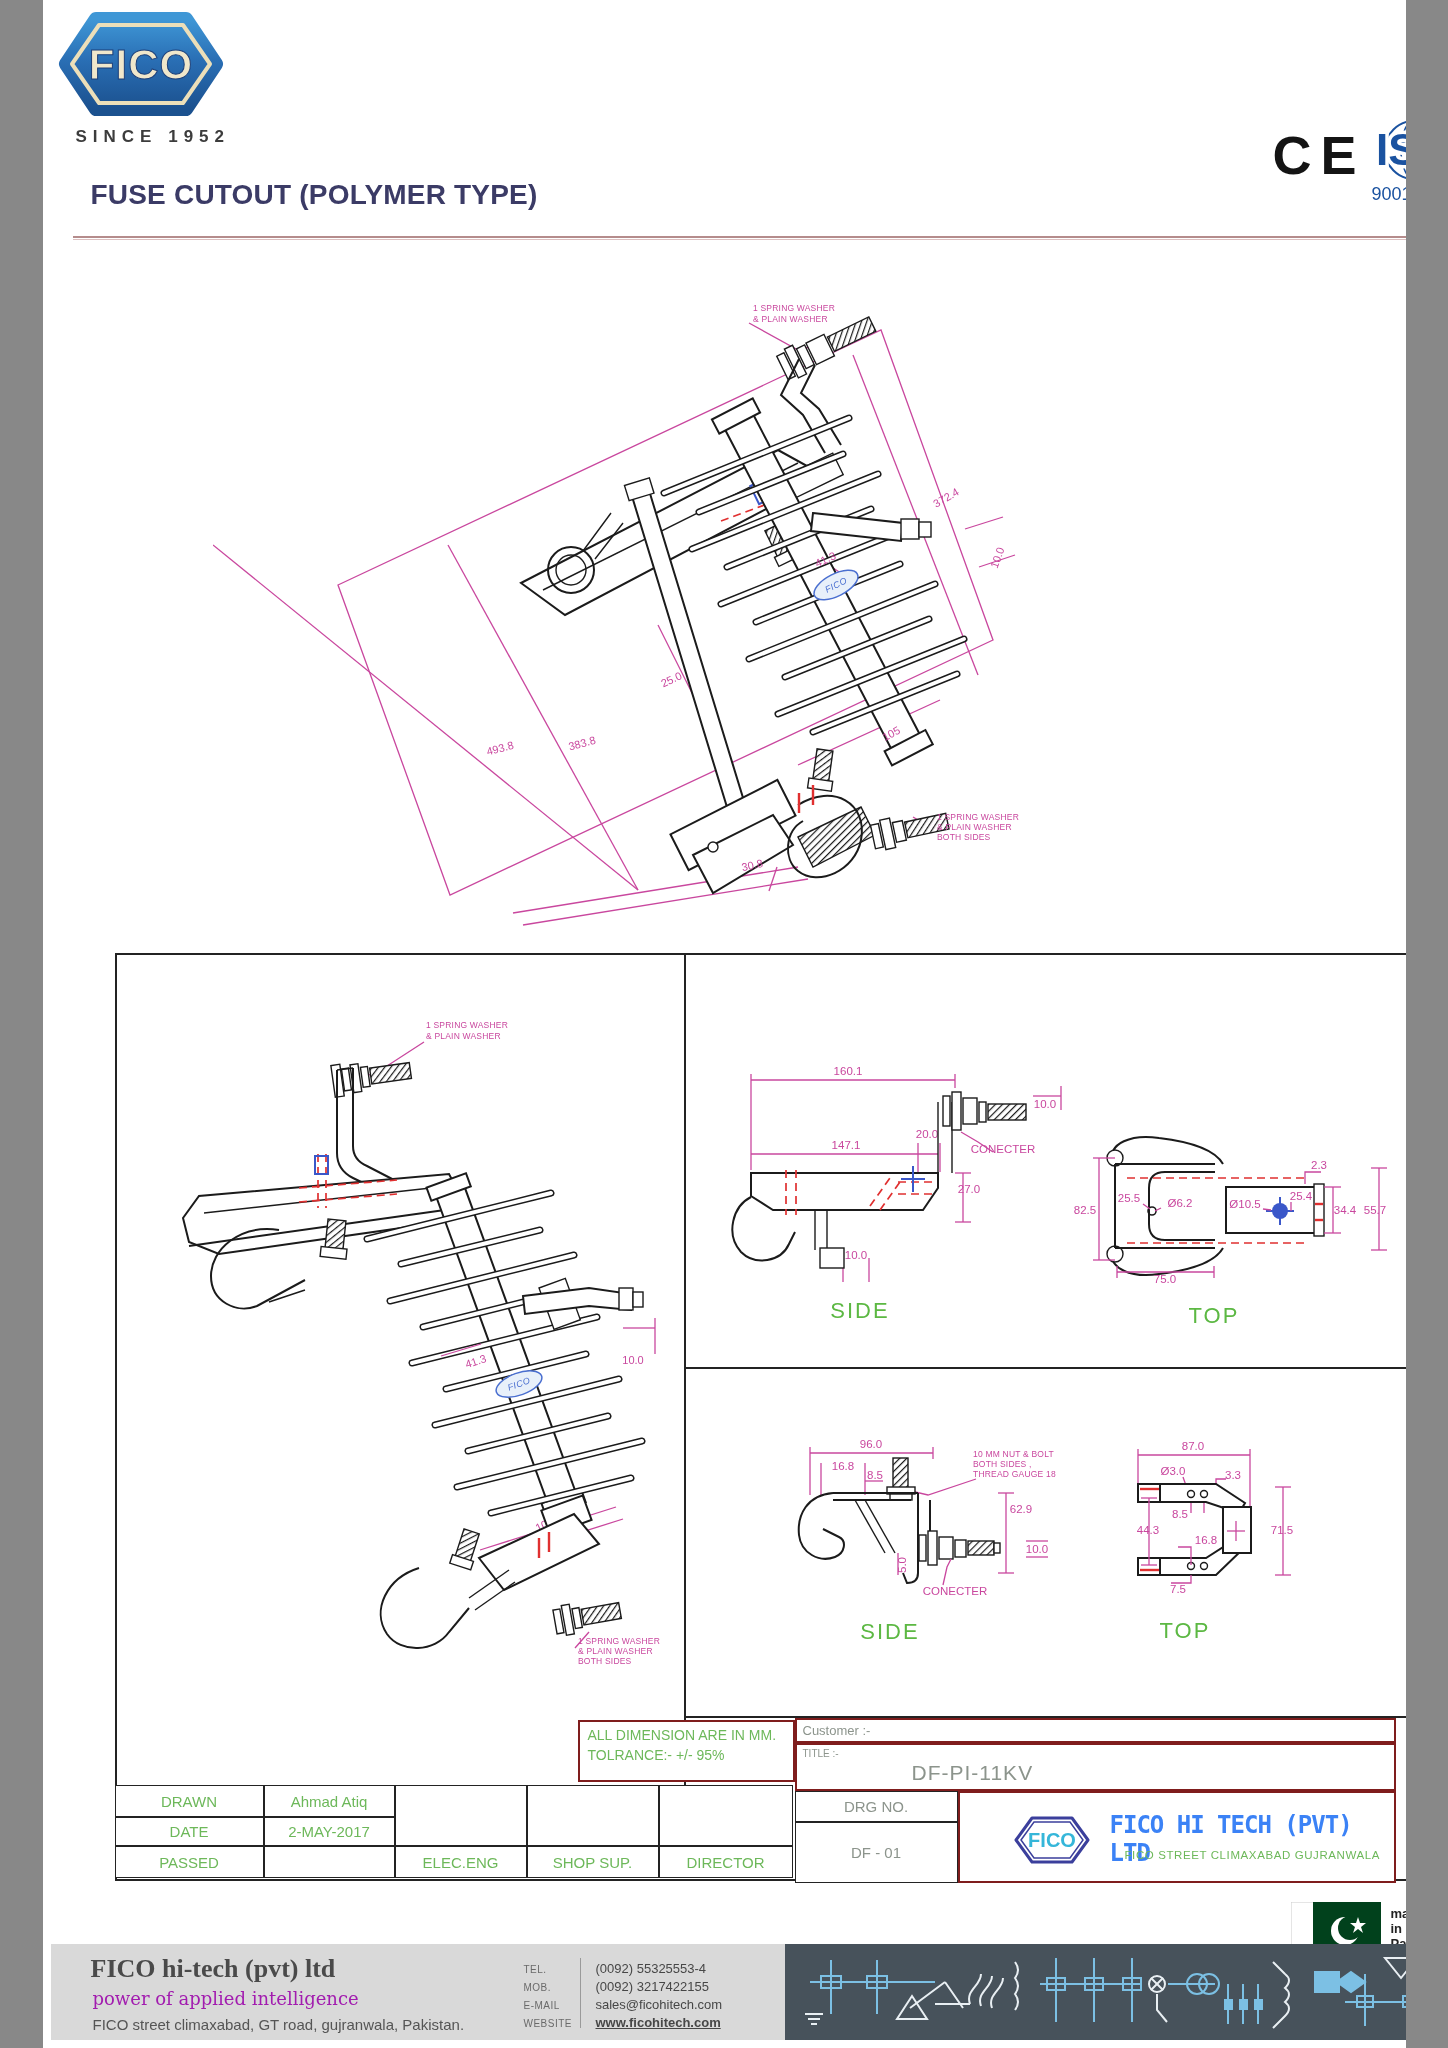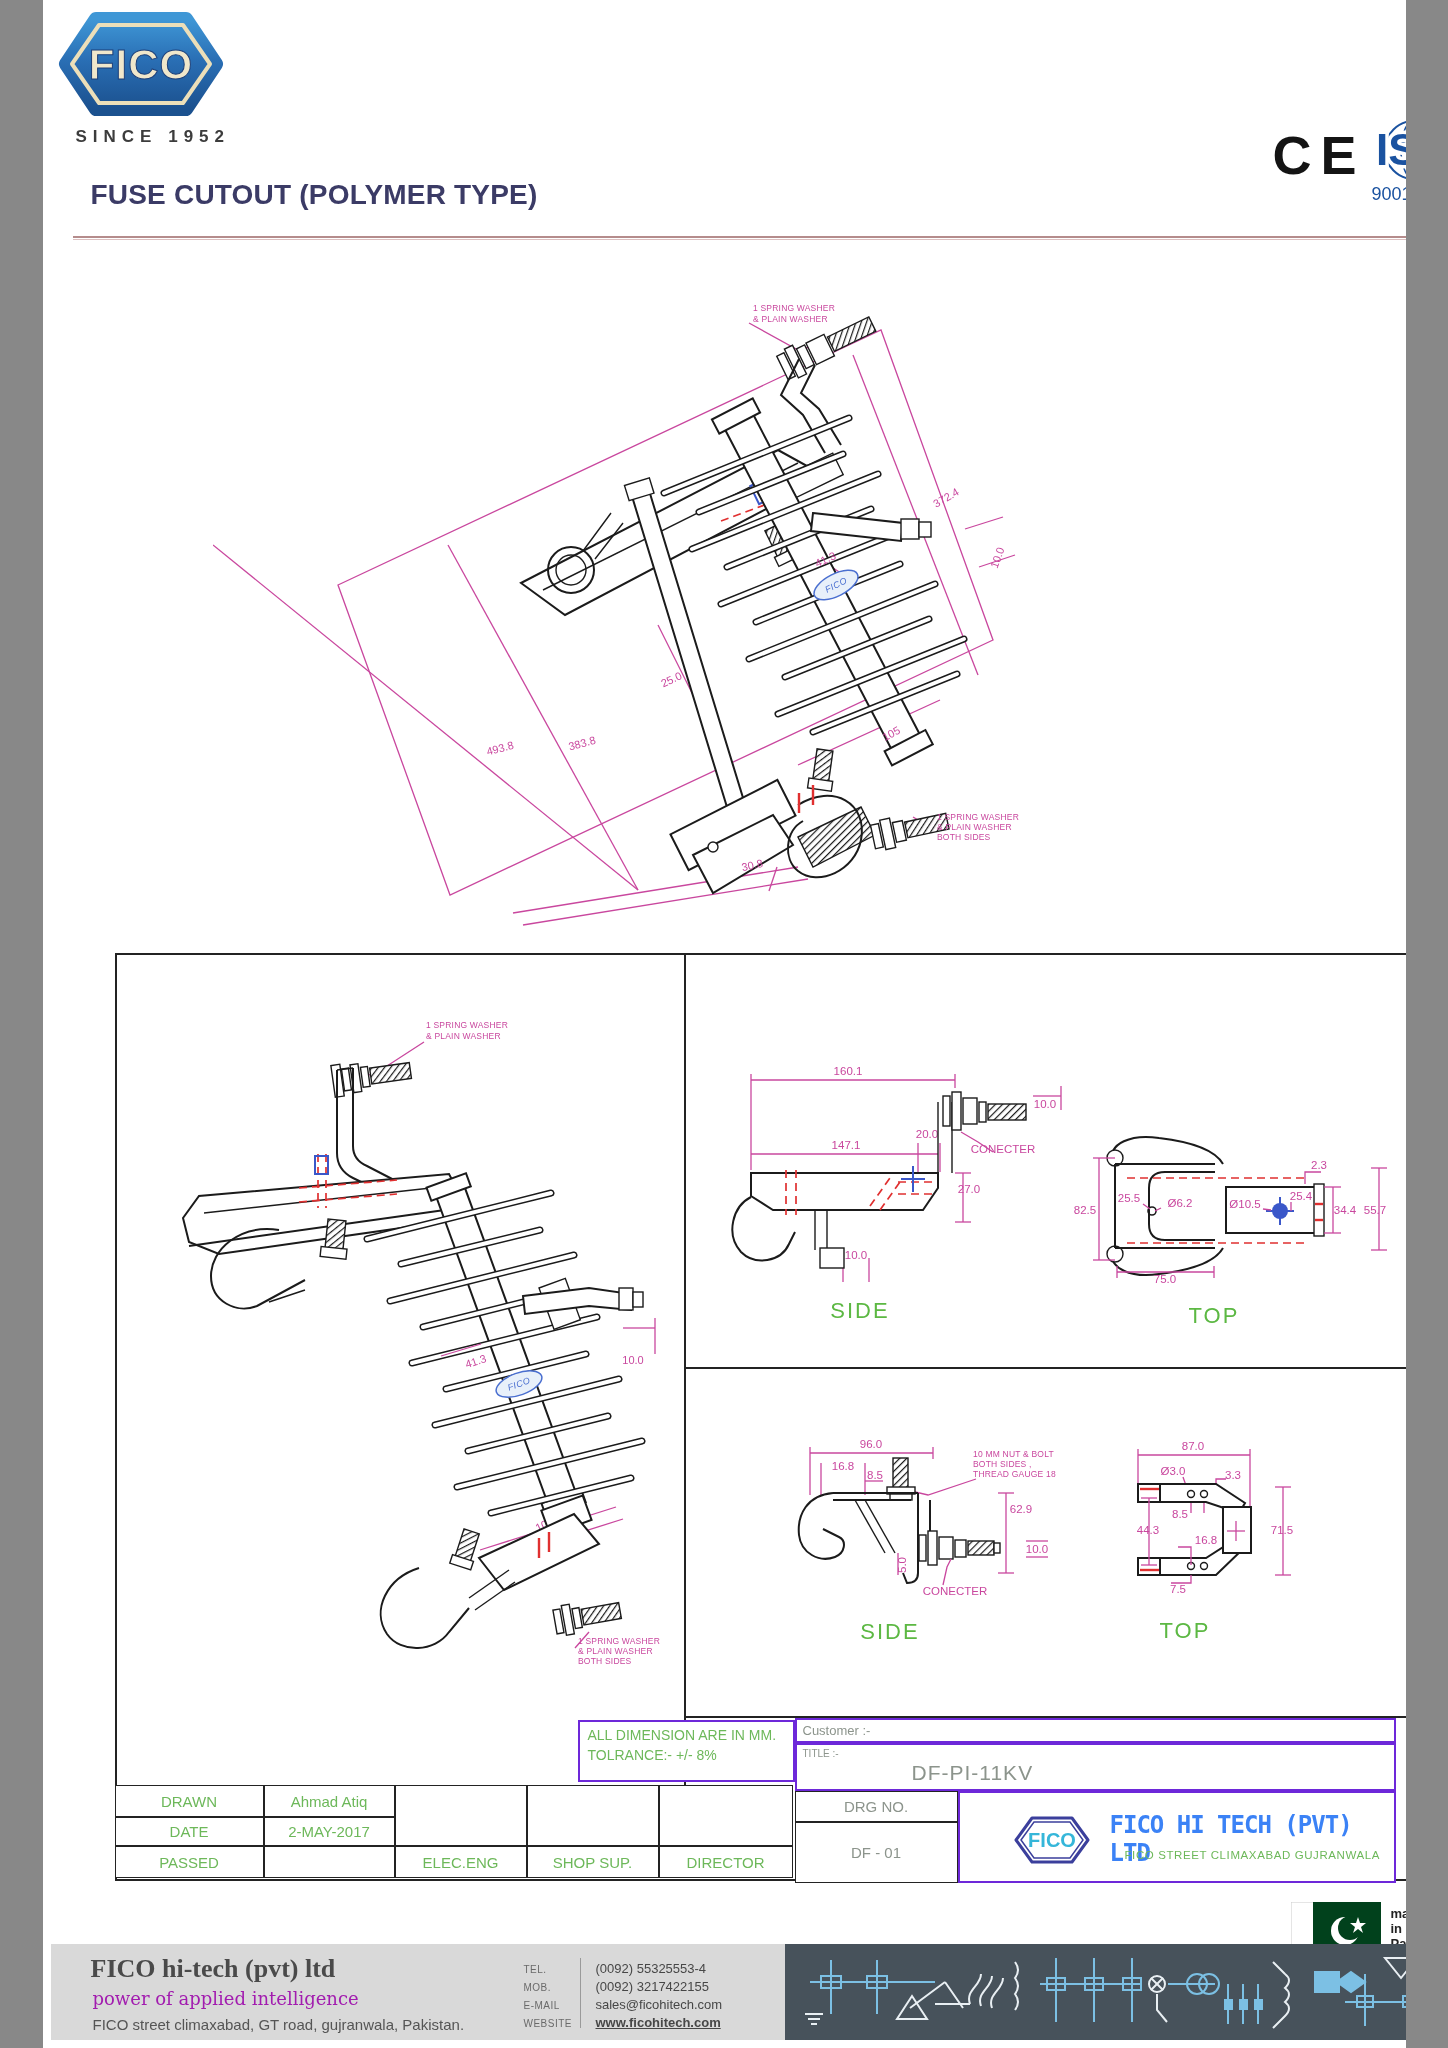--- a/index.html
+++ b/index.html
@@ -23,21 +23,21 @@
   text.note{fill:#c9479e;font-size:8.5px;text-anchor:start;letter-spacing:.2px;}
   text.gl{fill:#5cb843;font-size:22px;letter-spacing:2px;text-anchor:middle;}
   text.brand{fill:#4a6fd0;font-size:9px;font-style:italic;text-anchor:middle;letter-spacing:.5px;}
   
   .since{font-size:17px;letter-spacing:6px;color:#3c3c3c;font-weight:600;}
   .doc-title{font-size:28px;font-weight:bold;color:#3b3b66;letter-spacing:.2px;margin-left:15px;}
   .rule{background:#b58c8c;height:2px;}
   .rule2{background:#dcc0c0;height:1px;}
   .ce{font-size:54px;font-weight:bold;color:#141414;letter-spacing:9px;margin-left:44px;}
   
-  .bx{position:absolute;border:2px solid #6d28d9;box-sizing:border-box;background:#fff;}
+  .bx{position:absolute;border:2px solid #7f1d1d;box-sizing:border-box;background:#fff;}
   .cell{position:absolute;border:1.6px solid #232323;box-sizing:border-box;
         display:flex;align-items:center;justify-content:center;
         color:#6db85a;font-size:15px;background:#fff;}
   .gtx{color:#6db85a;}
   .graytx{color:#8c948c;}
   
   .f-name{font-family:"Liberation Serif",serif;font-weight:bold;font-size:26px;color:#4a4a4a;}
   .f-tag{font-family:"DejaVu Serif",serif;font-size:18px;color:#a21caf;}
   .f-addr{font-size:15px;color:#555;}
   .f-lab{font-size:10px;color:#6a6a6a;letter-spacing:.5px;}
@@ -514,21 +514,21 @@
     <line class="m" x1="182" y1="92" x2="198" y2="92"></line>
     <line class="m" x1="182" y1="180" x2="198" y2="180"></line>
     <text class="dim" x="189" y="139">71.5</text>
     <path class="m" d="M78,188 H98 V180"></path>
     <text class="dim" x="85" y="198">7.5</text>
     <text class="gl" x="92" y="243">TOP</text>
   </svg>
 
   <div class="bx" style="left:535px;top:1720px;width:217px;height:62px;padding:5px 8px;box-sizing:border-box;">
     <div class="gtx" style="font-size:14px;">ALL DIMENSION ARE IN MM.</div>
-    <div class="gtx" style="font-size:14px;margin-top:4px;">TOLRANCE:- +/- 8%</div>
+    <div class="gtx" style="font-size:14px;margin-top:4px;">TOLRANCE:- +/- 95%</div>
   </div>
 
   <div class="cell" style="left:72px;top:1785px;width:149px;height:32px;">DRAWN</div>
   <div class="cell" style="left:221px;top:1785px;width:131px;height:32px;">Ahmad Atiq</div>
   <div class="cell" style="left:72px;top:1817px;width:149px;height:29px;">DATE</div>
   <div class="cell" style="left:221px;top:1817px;width:131px;height:29px;">2-MAY-2017</div>
   <div class="cell" style="left:72px;top:1846px;width:149px;height:32px;">PASSED</div>
   <div class="cell" style="left:221px;top:1846px;width:131px;height:32px;"></div>
   <div class="cell" style="left:352px;top:1785px;width:132px;height:61px;"></div>
   <div class="cell" style="left:484px;top:1785px;width:132px;height:61px;"></div>

